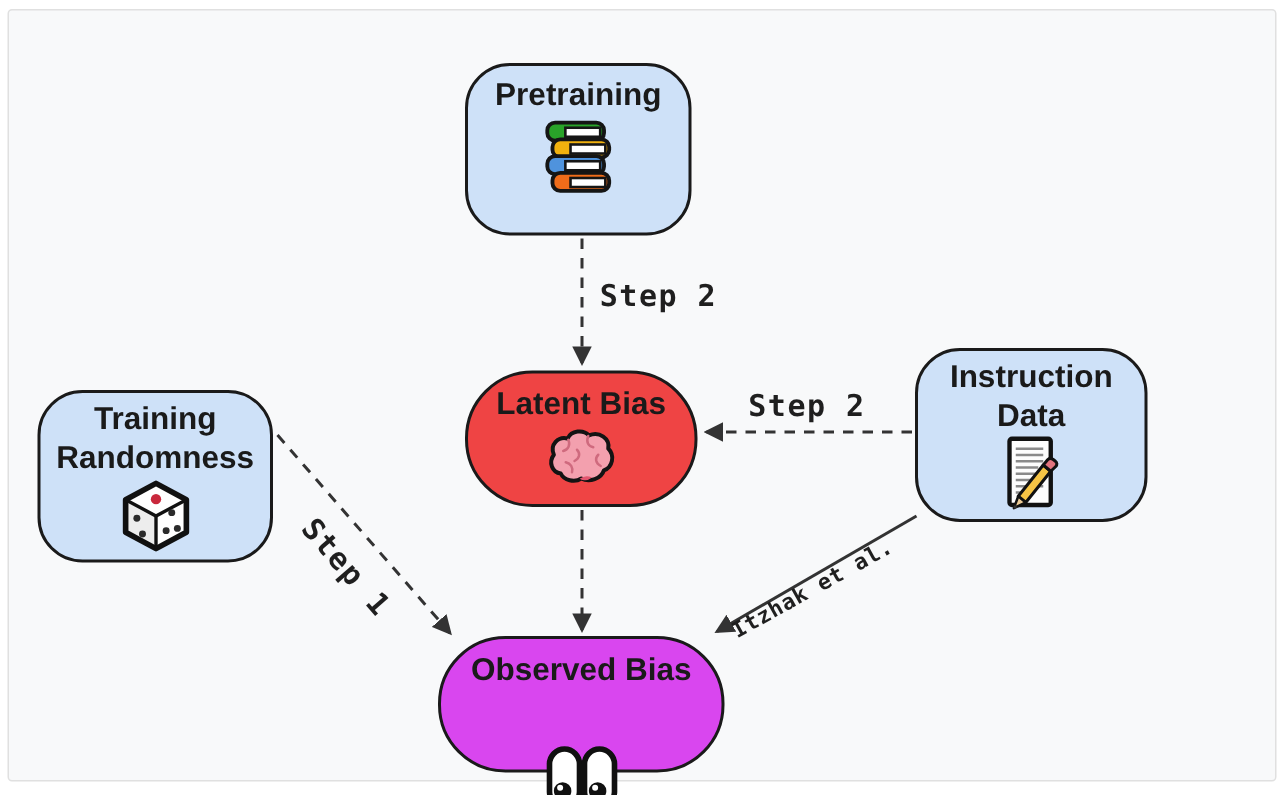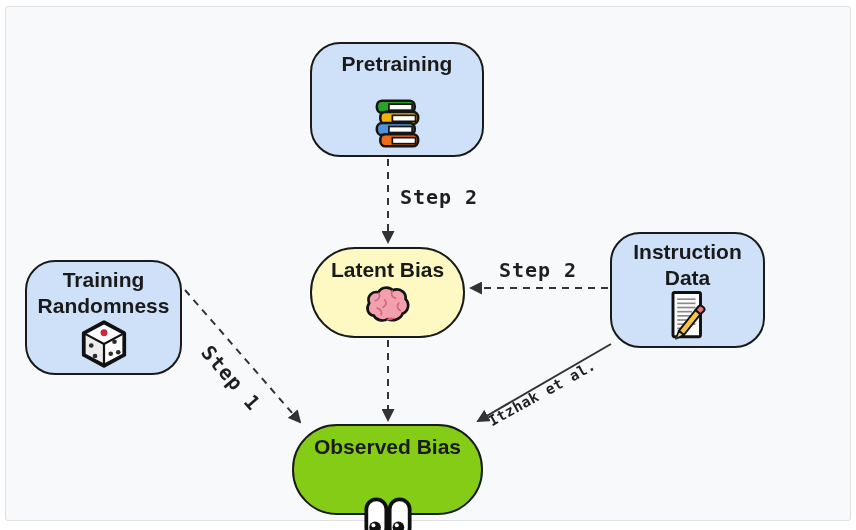--- a/index.html
+++ b/index.html
@@ -13,25 +13,25 @@
   }
   #edges{position:absolute;left:0;top:0;width:856px;height:530px;z-index:1;pointer-events:none;}
   .node{
     position:absolute;z-index:2;box-sizing:border-box;
     border:2px solid #1a1a1a;
     display:flex;flex-direction:column;align-items:center;
     font-weight:bold;font-size:21px;line-height:26px;color:#1a1a1a;
     text-align:center;
   }
   .blue{background:#cee1f8;}
-  #node-pretraining{left:310px;top:42px;width:174px;height:115px;border-radius:30px;padding-top:7px;justify-content:space-between;}
+  #node-pretraining{left:310px;top:42px;width:151px;height:115px;border-radius:30px;padding-top:7px;}
   #node-training-randomness{left:25px;top:233px;width:157px;height:115px;border-radius:30px;padding-top:5px;margin-top:27px;}
-  #node-latent-bias{left:310px;top:247px;width:155px;height:91px;border-radius:45px;padding-top:8px;background:#fef9c3;}
+  #node-latent-bias{left:310px;top:247px;width:155px;height:91px;border-radius:45px;padding-top:8px;background:#ef4444;}
   #node-instruction-data{left:610px;top:232px;width:155px;height:116px;border-radius:30px;padding-top:5px;}
-  #node-observed-bias{left:292px;top:424px;width:191px;height:91px;border-radius:45px;padding-top:8px;background:#84cc16;gap:37px;}
+  #node-observed-bias{left:292px;top:424px;width:191px;height:91px;border-radius:45px;padding-top:8px;background:#d946ef;gap:37px;}
   .node-title{padding:0 4px;}
   .node-icon{display:block;margin-top:2px;flex:0 0 auto;}
   .edge-label{
     position:absolute;z-index:3;white-space:nowrap;
     font-family:"DejaVu Sans Mono",monospace;font-weight:bold;
     font-size:20px;letter-spacing:1px;color:#1f1f1f;
   }
   #lbl-step2-top{left:439px;top:197px;transform:translate(-50%,-50%);}
   #lbl-step2-right{left:538px;top:270px;transform:translate(-50%,-50%);}
   #lbl-step1{left:231px;top:378px;transform:translate(-50%,-50%) rotate(49deg);}

